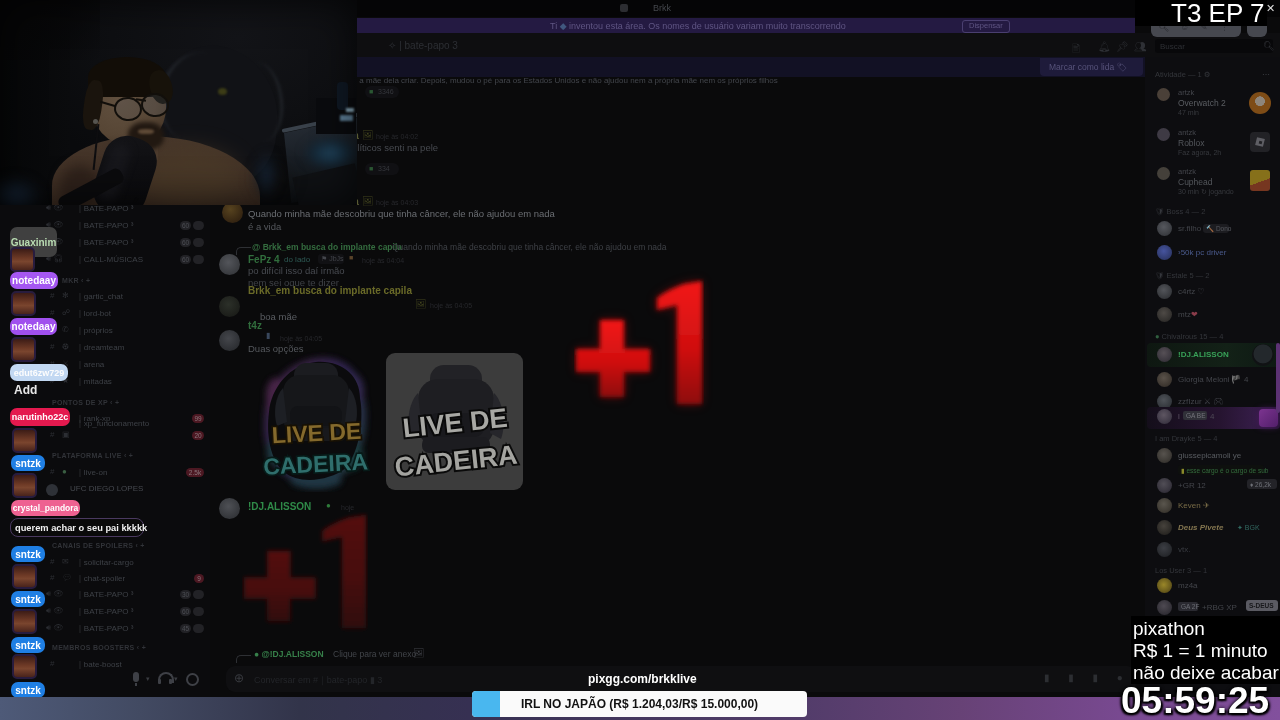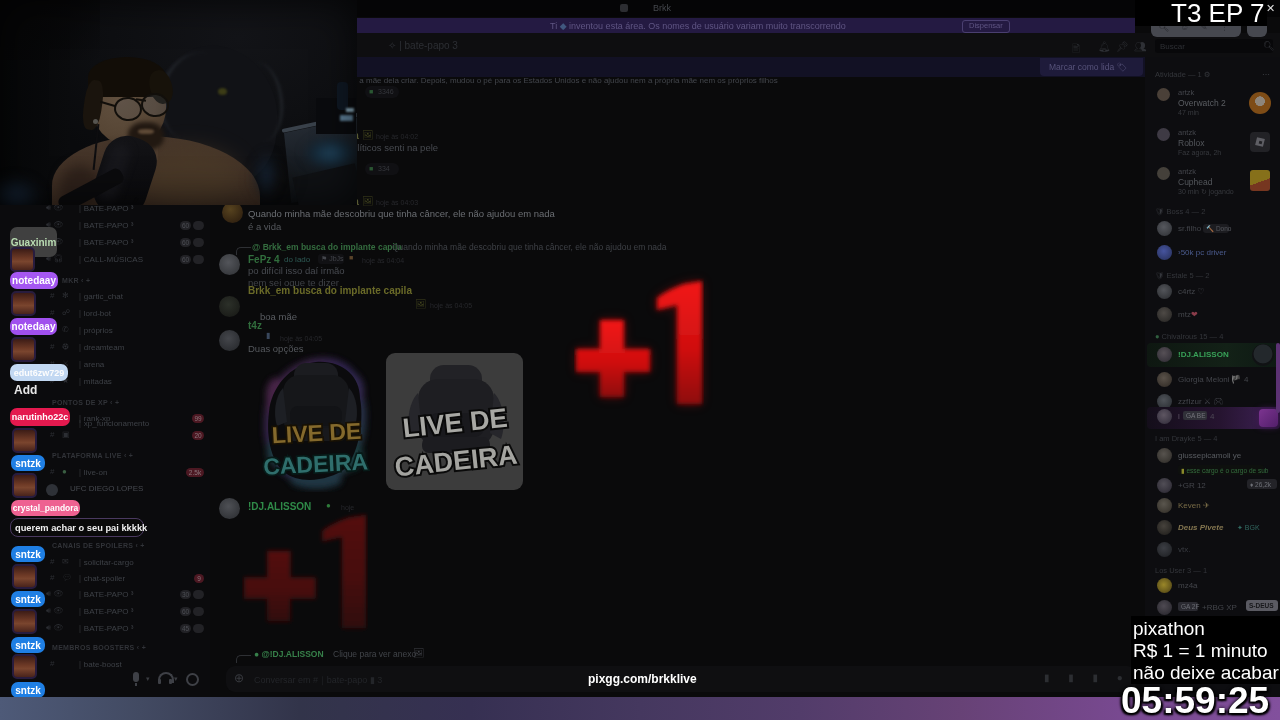--- a/index.html
+++ b/index.html
@@ -466,20 +466,25 @@
 
   <div class="a" style="left:1197px;top:705px;width:9px;height:7px;border:1px solid #b8b8c0;border-radius:1px;"></div>
     <div class="a" style="left:1212px;top:705px;width:7px;height:7px;background:#b8b8c0;clip-path:polygon(0 30%,40% 30%,100% 0,100% 100%,40% 70%,0 70%);"></div>
   <div class="txt" style="left:1227px;top:698px;font-size:7.5px;color:#d8d8e0;">04:09</div>
   <div class="txt" style="left:1227px;top:707px;font-size:7.5px;color:#d8d8e0;">06/02/2025</div>
 
   <div class="a" style="left:0;top:697px;width:1280px;height:23px;
     background:linear-gradient(90deg,#4e5a78 0px,#424a62 140px,#32344a 300px,#363052 470px,#45385f 640px,#523c6a 800px,#674276 960px,#784990 1120px,#82509d 1280px);"></div>
 
   <div class="txt" style="left:588px;top:672px;font-size:12px;font-weight:bold;color:#fff;">pixgg.com/brkklive</div>
+  <div class="a" style="left:472px;top:691px;width:335px;height:26px;background:#fafafa;border-radius:4px;overflow:hidden;">
+    <div class="a" style="left:0;top:0;width:28px;height:26px;background:#49b7ef;"></div>
+    <div class="a" style="left:0;top:0;width:335px;height:26px;display:flex;align-items:center;justify-content:center;
+         font-size:12px;font-weight:bold;color:#111;">IRL NO JAPÃO (R$ 1.204,03/R$ 15.000,00)</div>
+  </div>
 
   <div class="a" style="left:1135px;top:0;width:132px;height:26px;background:#000;"></div>
   <div class="txt" style="left:1171px;top:-2px;font-size:26px;color:#fff;">T3 EP 7</div>
   <div class="txt" style="left:1266px;top:2px;font-size:11px;color:#ddd;">✕</div>
 
   <div class="a" style="left:1131px;top:616px;width:149px;height:68px;background:#000;"></div>
   <div class="txt" style="left:1133px;top:618px;font-size:19px;color:#fff;">pixathon</div>
   <div class="txt" style="left:1133px;top:640px;font-size:19px;color:#fff;">R$ 1 = 1 minuto</div>
   <div class="txt" style="left:1133px;top:662px;font-size:19px;color:#fff;">não deixe acabar</div>
   <div id="timer" class="txt" style="left:1121px;top:680px;font-size:37px;font-weight:bold;color:#fff;

